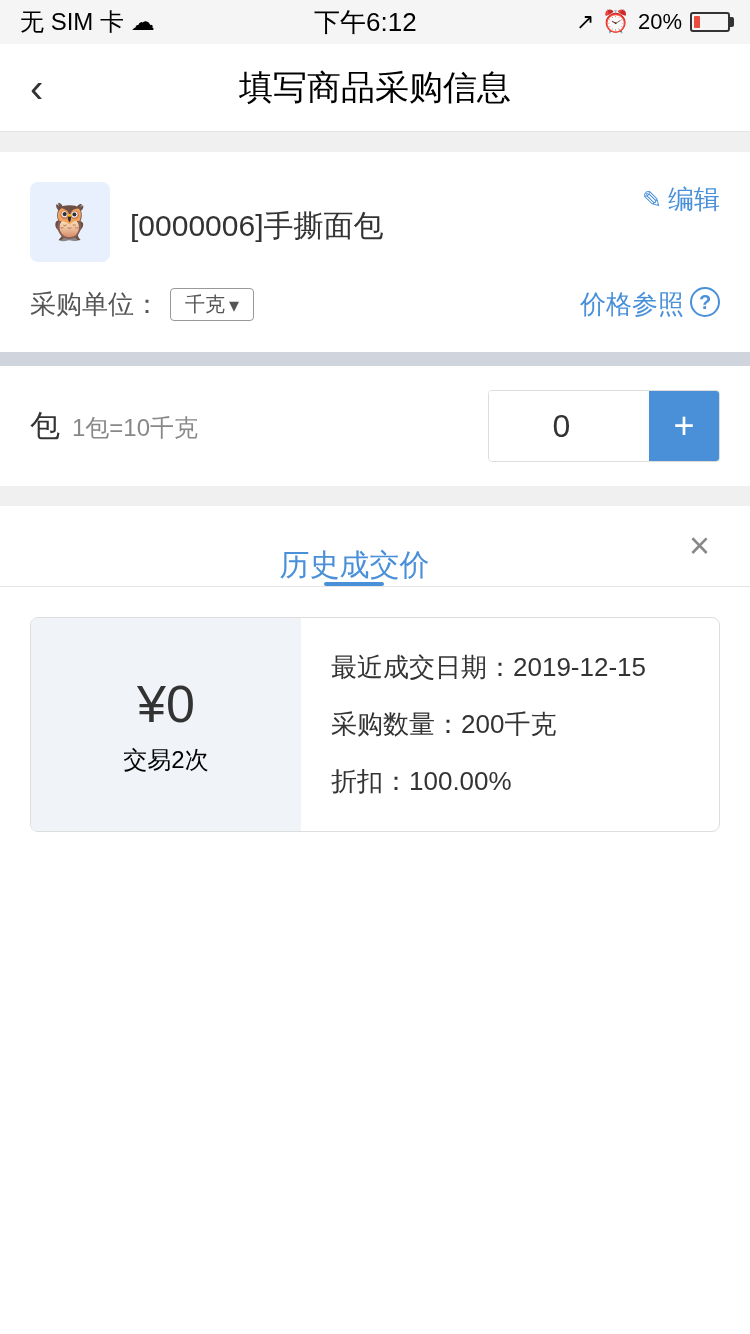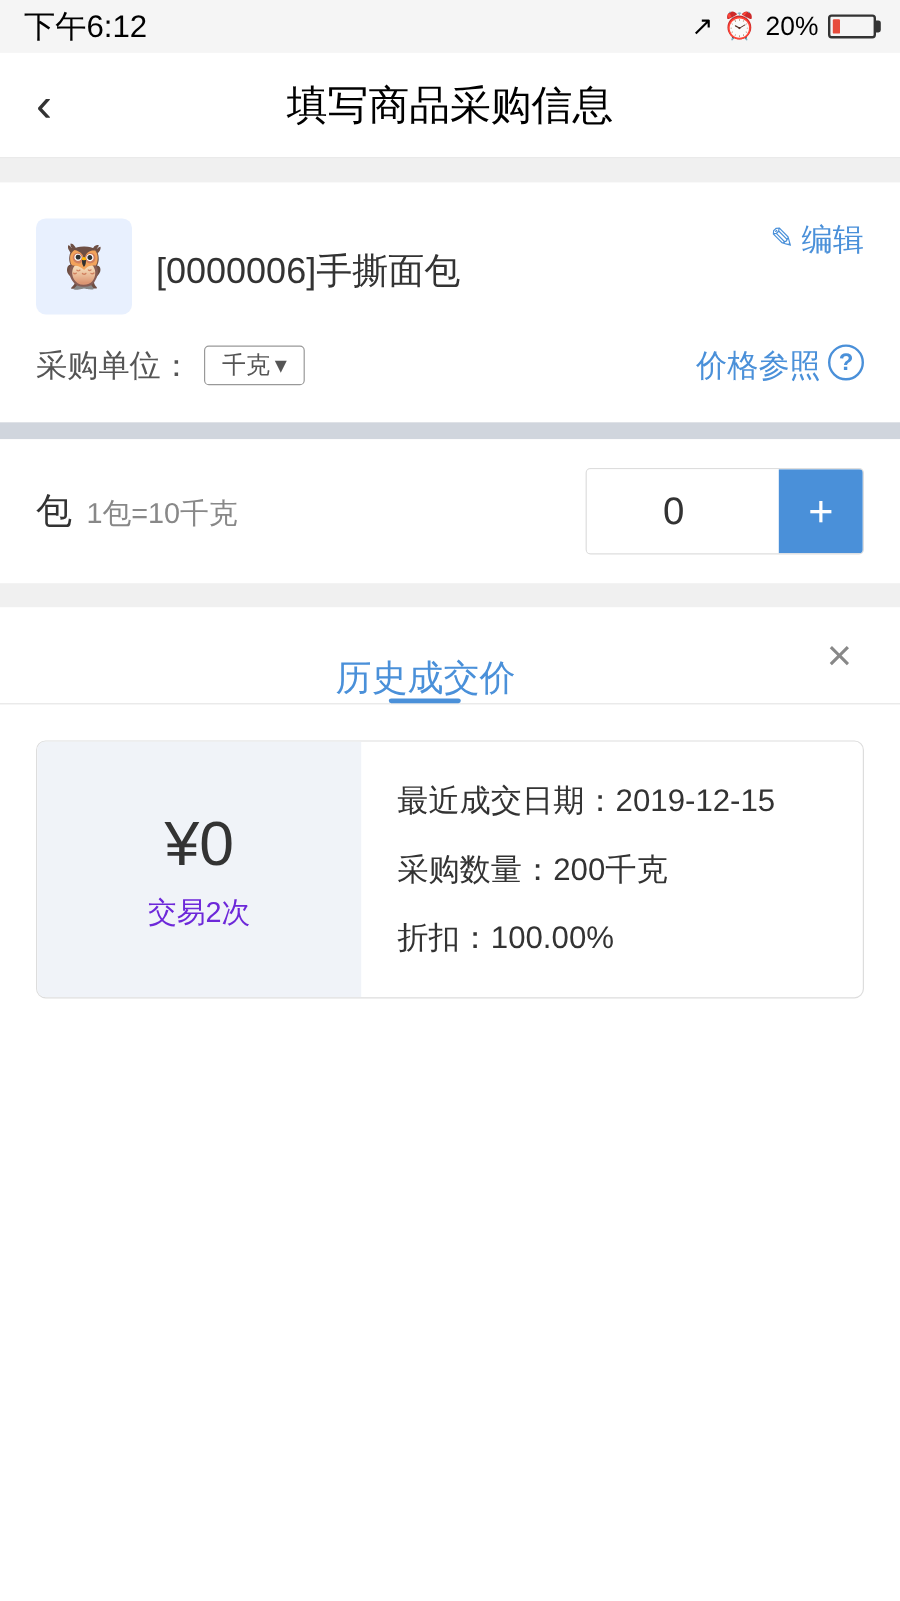--- a/index.html
+++ b/index.html
@@ -307,21 +307,21 @@
       justify-content: center;
       padding: 40px 20px;
     }
     .price-amount {
       font-size: 52px;
       color: #333;
       font-weight: 300;
     }
     .price-sub {
       font-size: 24px;
-      color: #6d28d9;
+      color: #000000;
       margin-top: 10px;
     }
     .price-right-panel {
       flex: 1;
       padding: 30px 30px;
       display: flex;
       flex-direction: column;
       justify-content: center;
       gap: 18px;
     }
@@ -335,20 +335,23 @@
     .bottom-area {
       background: #fff;
       flex: 1;
       min-height: 600px;
     }
   </style>
 </head>
 <body>
 
 <div class="status-bar">
+  <div class="status-left">
+    <span>无 SIM 卡 ☁</span>
+  </div>
   <div class="status-center">下午6:12</div>
   <div class="status-right">
     <span>↗</span>
     <span>⏰</span>
     <span>20%</span>
     <span class="battery-icon">
       <span class="battery-body">
         <span class="battery-fill"></span>
       </span>
     </span>

